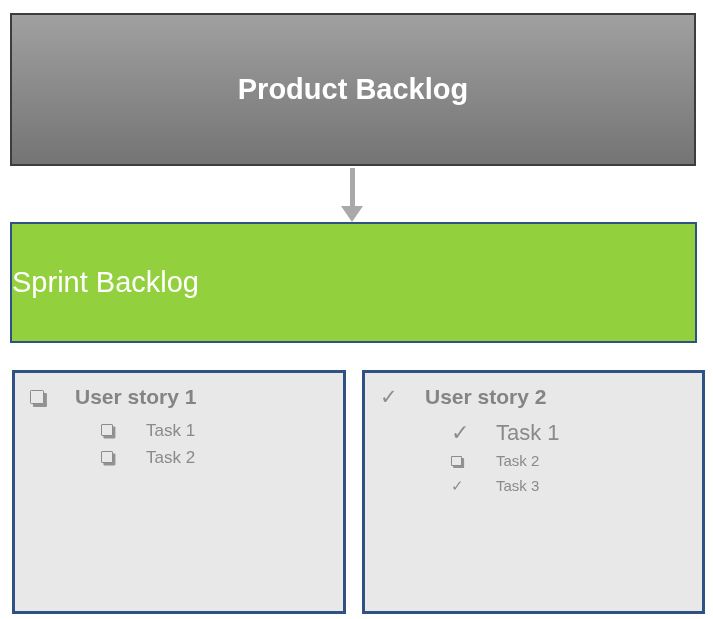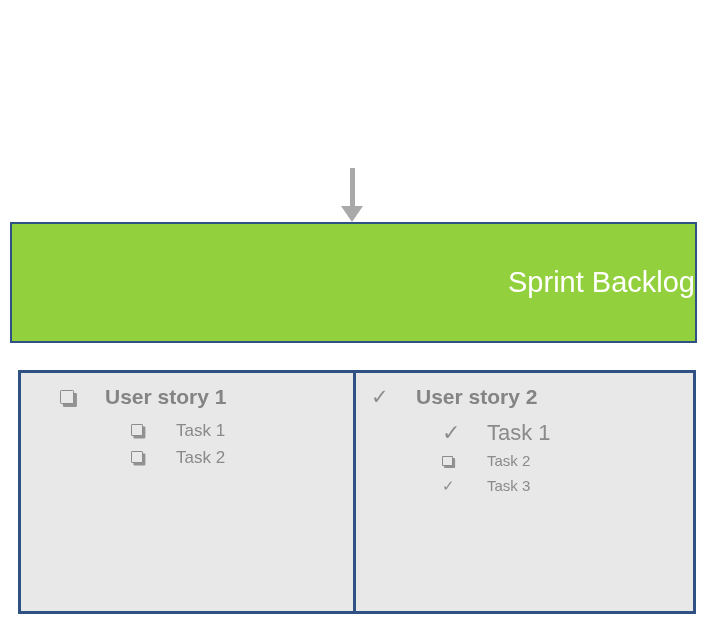--- a/index.html
+++ b/index.html
@@ -36,37 +36,37 @@
     border-right:11px solid transparent;
     border-top:16px solid var(--arrow,#a9a9a9);
   }
 
   
   .box-sprint{
     position:absolute;left:10px;top:222px;
     width:683px;height:117px;
     border:2px solid var(--accent-border,#2f5184);
     background:var(--sprint-fill,#92d13d);
-    display:flex;align-items:center;justify-content:flex-end;
+    display:flex;align-items:center;justify-content:flex-start;
   }
   .box-sprint .title{
     color:#ffffff;font-size:29px;font-weight:400;
   }
 
   
   .card{
     position:absolute;top:370px;height:228px;
     background:var(--card-fill,#e8e8e8);
     border:3px solid var(--accent-border,#2f5184);
     box-sizing:content-box;
     padding-top:10px;
     color:var(--text-gray,#8a8a8a);
   }
-  .card-left{left:18px;width:328px;padding-left:24px;}
-  .card-right{left:353px;width:337px;}
+  .card-left{left:12px;width:328px;}
+  .card-right{left:362px;width:337px;}
 
   .row{white-space:nowrap;}
   .lvl1{padding-left:15px;}
   .lvl2{padding-left:86px;}
   .lvl3{padding-left:159px;}
 
   .size-title{font-size:21px;font-weight:700;line-height:27px;margin-bottom:7px;color:#848484;}
   .size-xl{font-size:22px;line-height:31px;}
   .size-md{font-size:17px;line-height:27px;}
   .size-sm{font-size:15px;line-height:25px;}
@@ -89,20 +89,23 @@
     content:"\2713";
     color:#8c8c8c;
   }
   .lbl{vertical-align:baseline;}
 </style>
 </head>
 <body>
 
 <div class="stage">
 
+  <div class="box-product">
+    <span class="title">Product Backlog</span>
+  </div>
 
   <div class="arrow-line"></div>
   <div class="arrow-head"></div>
 
   <div class="box-sprint">
     <span class="title">Sprint Backlog</span>
   </div>
 
   <div class="card card-left">
     <div class="row lvl1 size-title">

